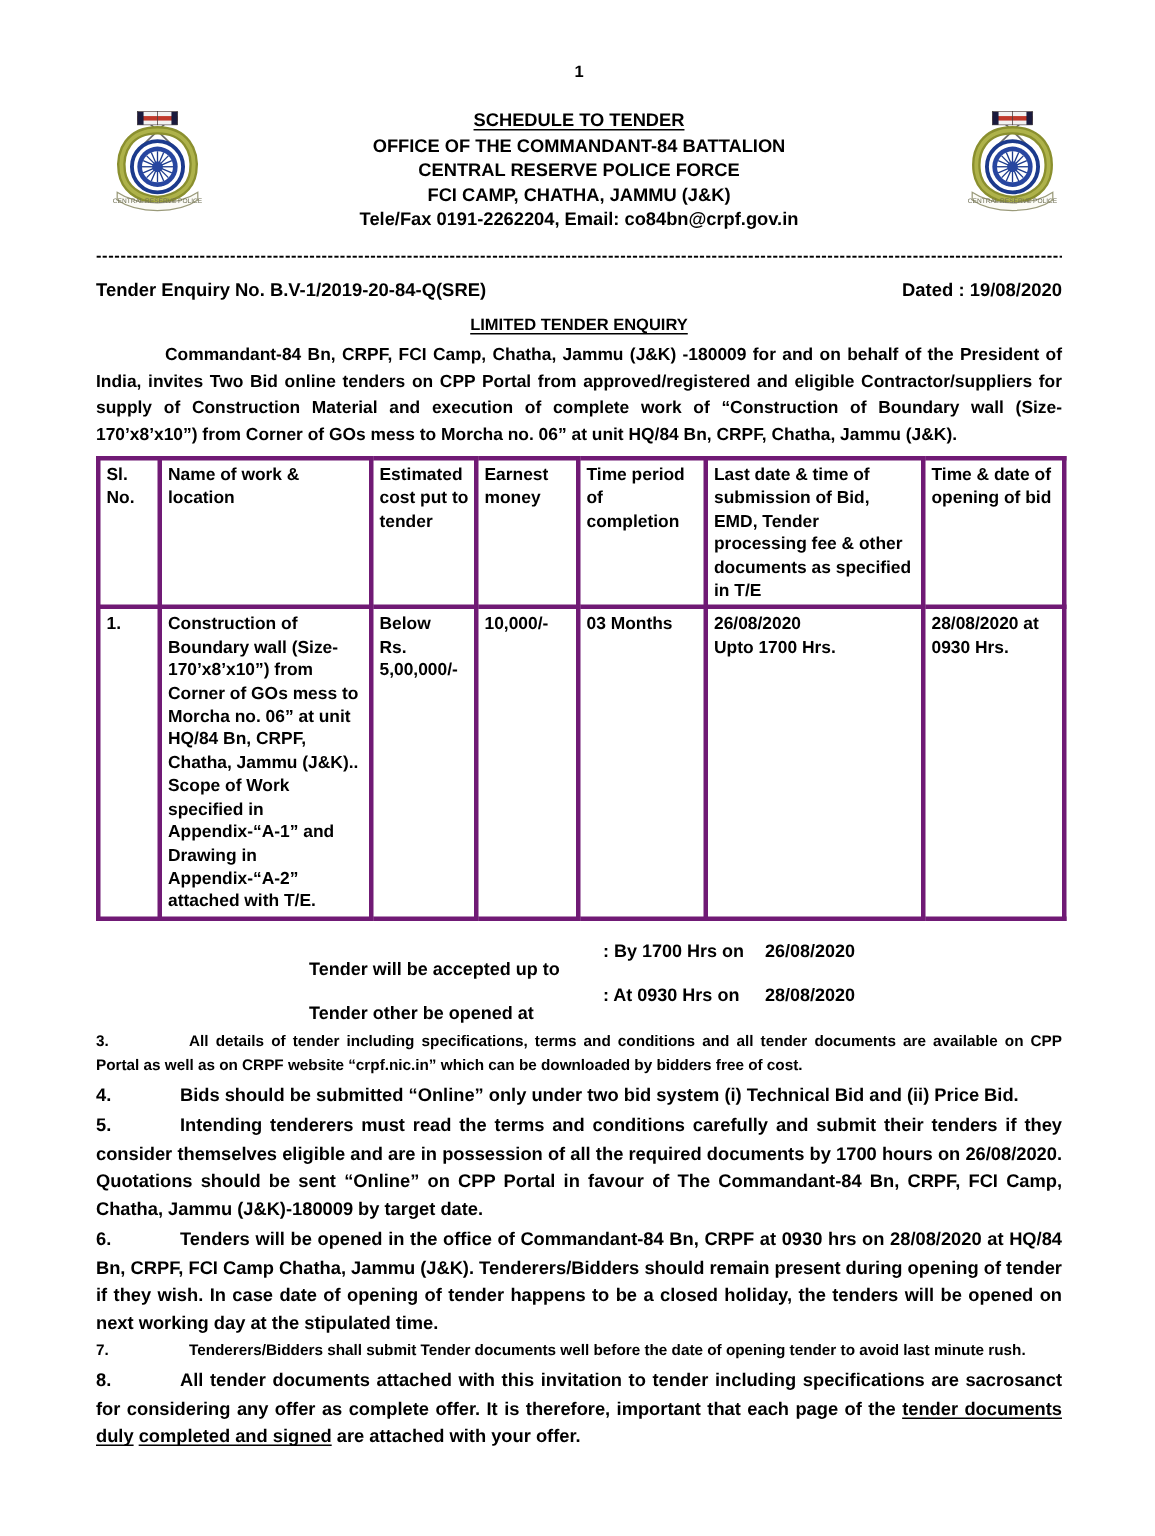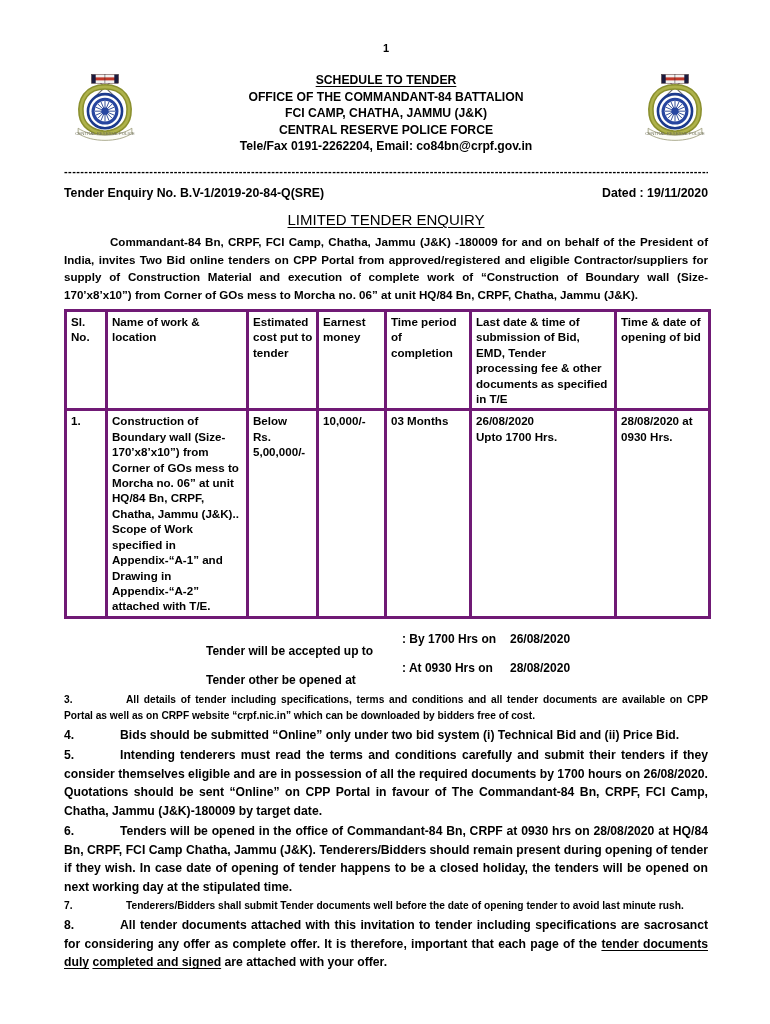--- a/index.html
+++ b/index.html
@@ -79,22 +79,22 @@
     display: flex;
     justify-content: space-between;
     align-items: flex-end;
     font-size: 12.3px;
     font-weight: bold;
     margin-top: 8px;
   }
 
   .sub-title {
     text-align: center;
-    font-size: 15px;
-    font-weight: normal;
+    font-size: 11px;
+    font-weight: bold;
     margin-top: 11px;
   }
   .sub-title span {
     text-decoration: underline;
     text-underline-offset: 2px;
   }
 
   .intro {
     font-size: 11.6px;
     font-weight: bold;
@@ -259,31 +259,31 @@
         </g>
         <circle cx="60" cy="85" r="7" fill="#2746a0"></circle>
         <path d="M8 118 C34 136 86 136 112 118 L112 128 C86 146 34 146 8 128 Z" fill="#fbfbf6" stroke="#9a9a7a" stroke-width="1.6"></path>
         <text x="60" y="132" font-size="8.5" fill="#6f6f55" text-anchor="middle" font-family="'Liberation Sans', sans-serif">CENTRAL RESERVE POLICE</text>
       </svg>
     </div>
 
     <div class="head-lines">
       <div class="head-title">SCHEDULE TO TENDER</div>
       <div>OFFICE OF THE COMMANDANT-84 BATTALION</div>
+      <div>CENTRAL RESERVE POLICE FORCE</div>
       <div>FCI CAMP, CHATHA, JAMMU (J&amp;K)</div>
-      <div>CENTRAL RESERVE POLICE FORCE</div>
       <div>Tele/Fax 0191-2262204, Email: co84bn@crpf.gov.in</div>
     </div>
   </div>
 
   <div class="dash-rule">--------------------------------------------------------------------------------------------------------------------------------------------------------------------------------------------------------------------------------------------------------------------</div>
 
   <div class="enquiry-line">
     <span>Tender Enquiry No. B.V-1/2019-20-84-Q(SRE)</span>
-    <span>Dated :  19/11/2020</span>
+    <span>Dated :  19/08/2020</span>
   </div>
 
   <div class="sub-title">
     <span>LIMITED TENDER ENQUIRY</span>
   </div>
 
   <div class="intro">Commandant-84 Bn, CRPF, FCI Camp, Chatha, Jammu (J&amp;K) -180009 for and on behalf of the President of India, invites Two Bid online tenders on CPP Portal from approved/registered and eligible Contractor/suppliers for supply of Construction Material and execution of complete work of “Construction of Boundary wall (Size- 170’x8’x10”) from Corner of GOs mess to Morcha no. 06” at unit HQ/84 Bn, CRPF, Chatha, Jammu (J&amp;K).</div>
 
   <table class="tender">
     <colgroup>

